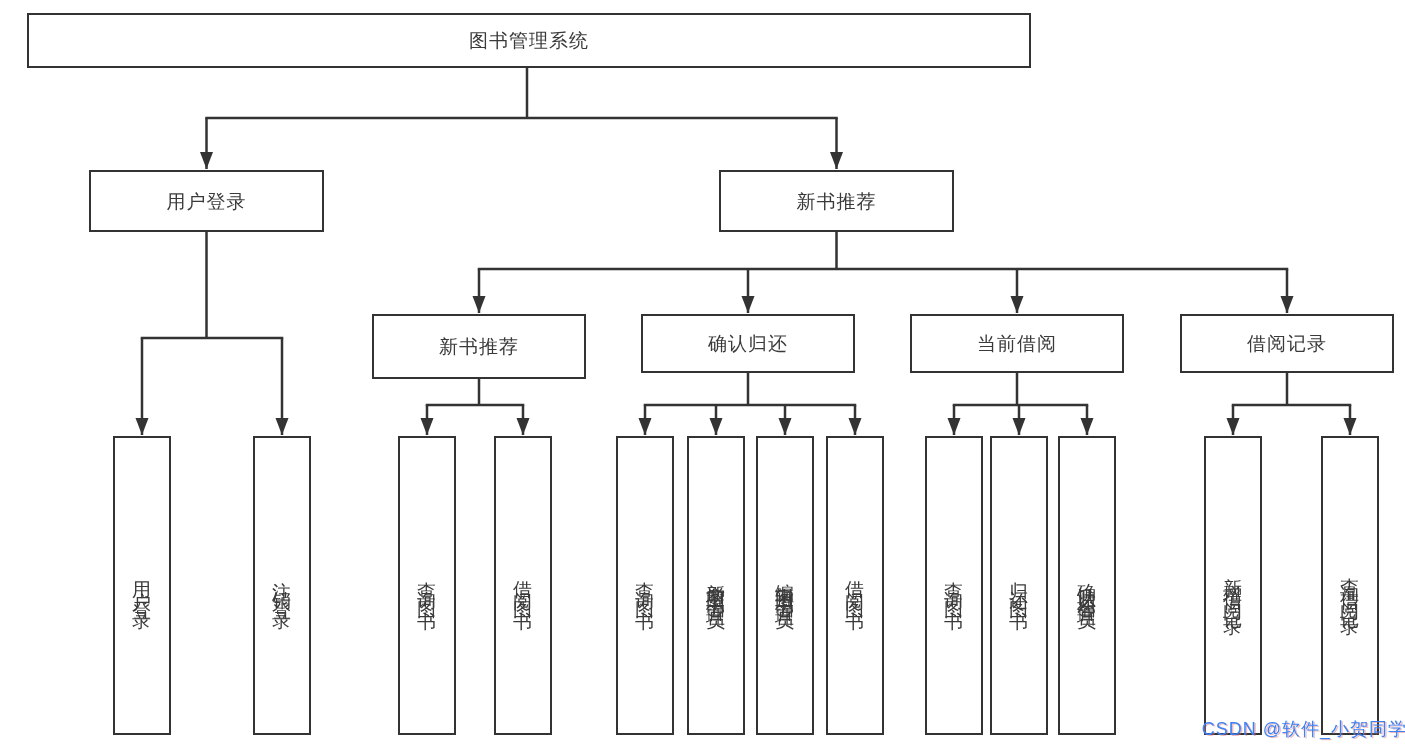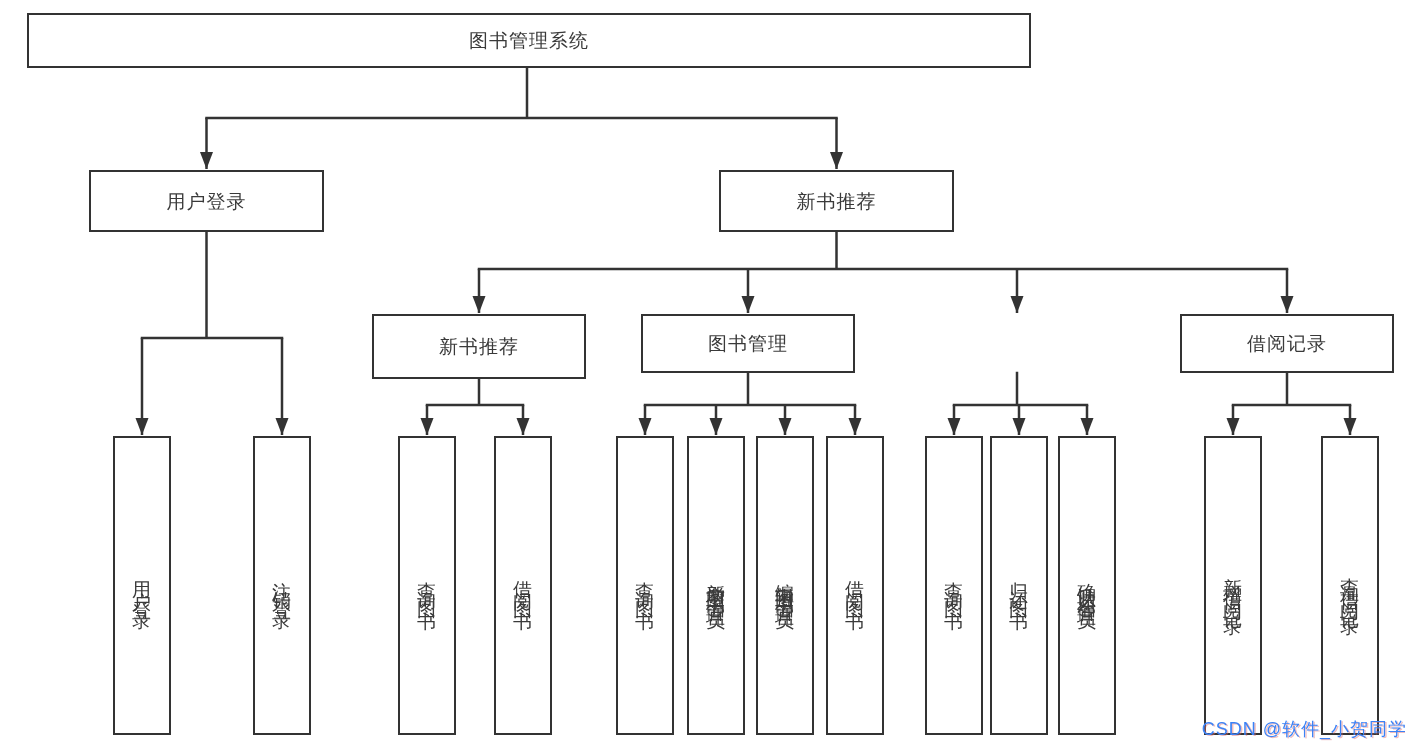--- a/index.html
+++ b/index.html
@@ -101,21 +101,24 @@
     <span>用户登录</span>
   </div>
   <div class="node hnode" style="left:711px;top:170px;width:235px;height:62px">
     <span>新书推荐</span>
   </div>
 
   <div class="node hnode" style="left:364px;top:314px;width:214px;height:65px">
     <span>新书推荐</span>
   </div>
   <div class="node hnode" style="left:633px;top:314px;width:214px;height:59px">
-    <span>图书管理</span>
+    <span>确认归还</span>
+  </div>
+  <div class="node hnode" style="left:902px;top:314px;width:214px;height:59px">
+    <span>当前借阅</span>
   </div>
   <div class="node hnode" style="left:1172px;top:314px;width:214px;height:59px">
     <span>借阅记录</span>
   </div>
 
   <div class="node vnode v-short" style="left:105px;top:436px;width:58px;height:299px">
     <span>用户登录</span>
   </div>
   <div class="node vnode v-short" style="left:245px;top:436px;width:58px;height:299px">
     <span>注销登录</span>

